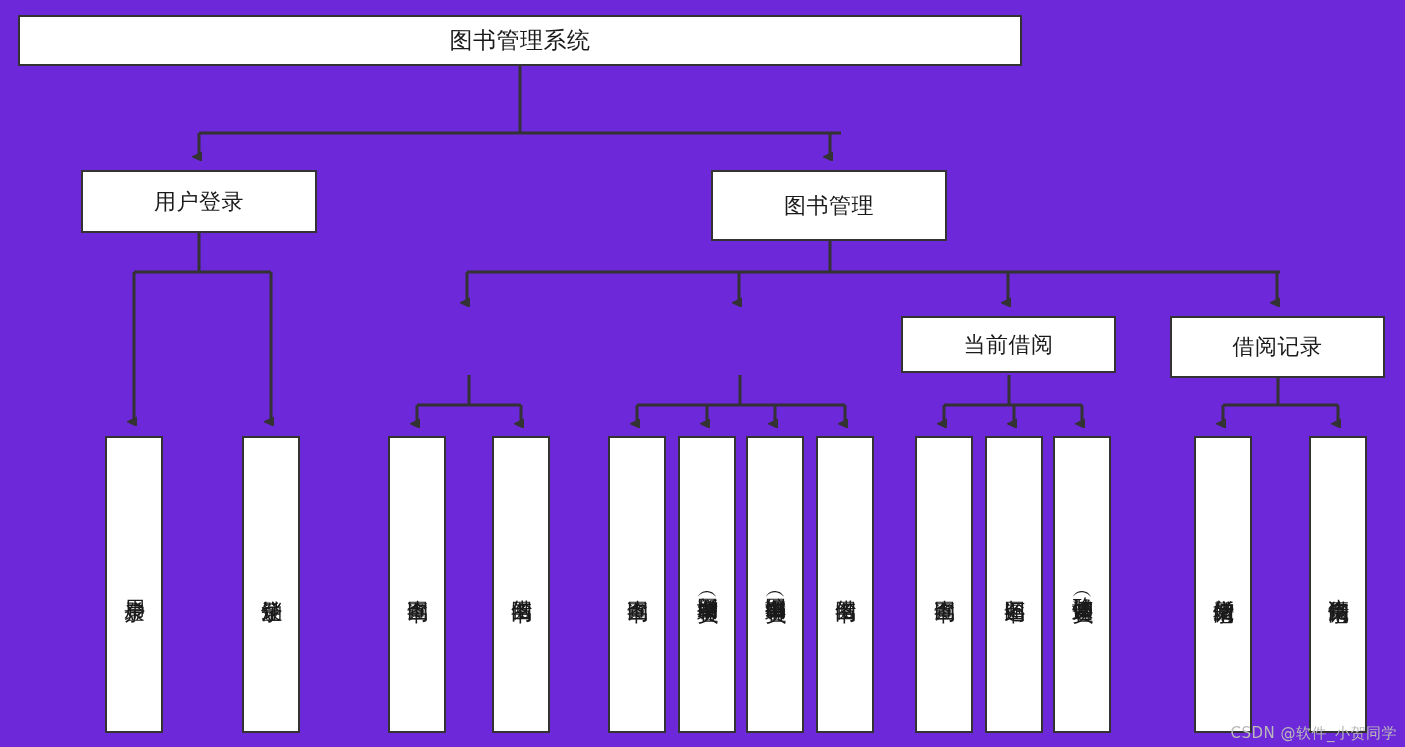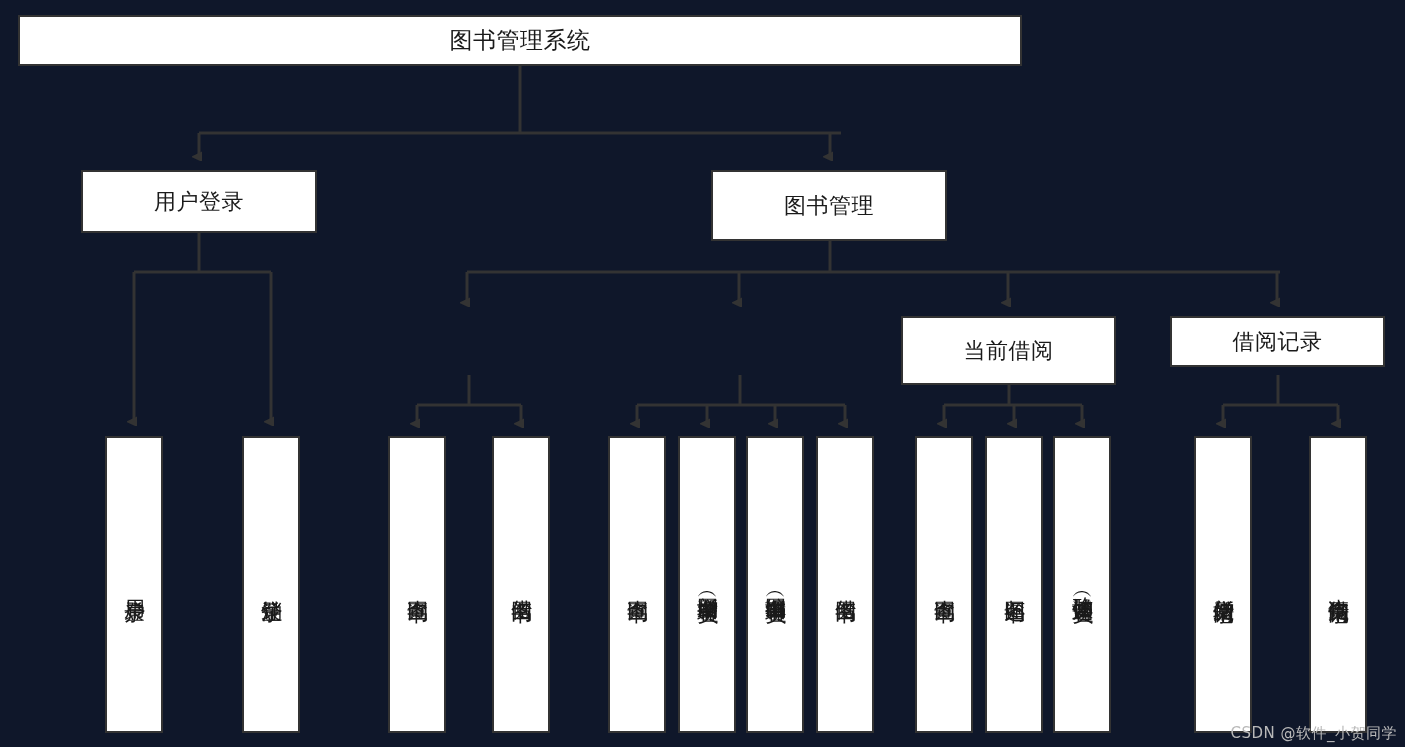--- a/index.html
+++ b/index.html
@@ -8,21 +8,21 @@
     padding: 0;
     background: #ffffff;
   }
   body {
     font-family: "DejaVu Sans", "Liberation Sans", sans-serif;
   }
   #canvas {
     position: relative;
     width: 1405px;
     height: 747px;
-    background: #0f172a;
+    background: #6d28d9;
     overflow: hidden;
   }
   #edges {
     position: absolute;
     left: 0;
     top: 0;
     width: 1405px;
     height: 747px;
     pointer-events: none;
   }
@@ -135,24 +135,24 @@
     <span class="node-label">图书管理系统</span>
   </div>
 
   <div class="node horiz" style="left:81px; top:170px; width:236px; height:63px;">
     <span class="node-label">用户登录</span>
   </div>
   <div class="node horiz" style="left:711px; top:170px; width:236px; height:71px;">
     <span class="node-label">图书管理</span>
   </div>
 
-  <div class="node horiz" style="left:901px; top:316px; width:215px; height:69px;">
+  <div class="node horiz" style="left:901px; top:316px; width:215px; height:57px;">
     <span class="node-label">当前借阅</span>
   </div>
-  <div class="node horiz" style="left:1170px; top:316px; width:215px; height:51px;">
+  <div class="node horiz" style="left:1170px; top:316px; width:215px; height:62px;">
     <span class="node-label">借阅记录</span>
   </div>
 
   <div class="node vert" style="left:105px; top:436px; width:58px; height:297px;">
     <span class="node-label">用户登录</span>
   </div>
   <div class="node vert" style="left:242px; top:436px; width:58px; height:297px;">
     <span class="node-label">注销登录</span>
   </div>
 

